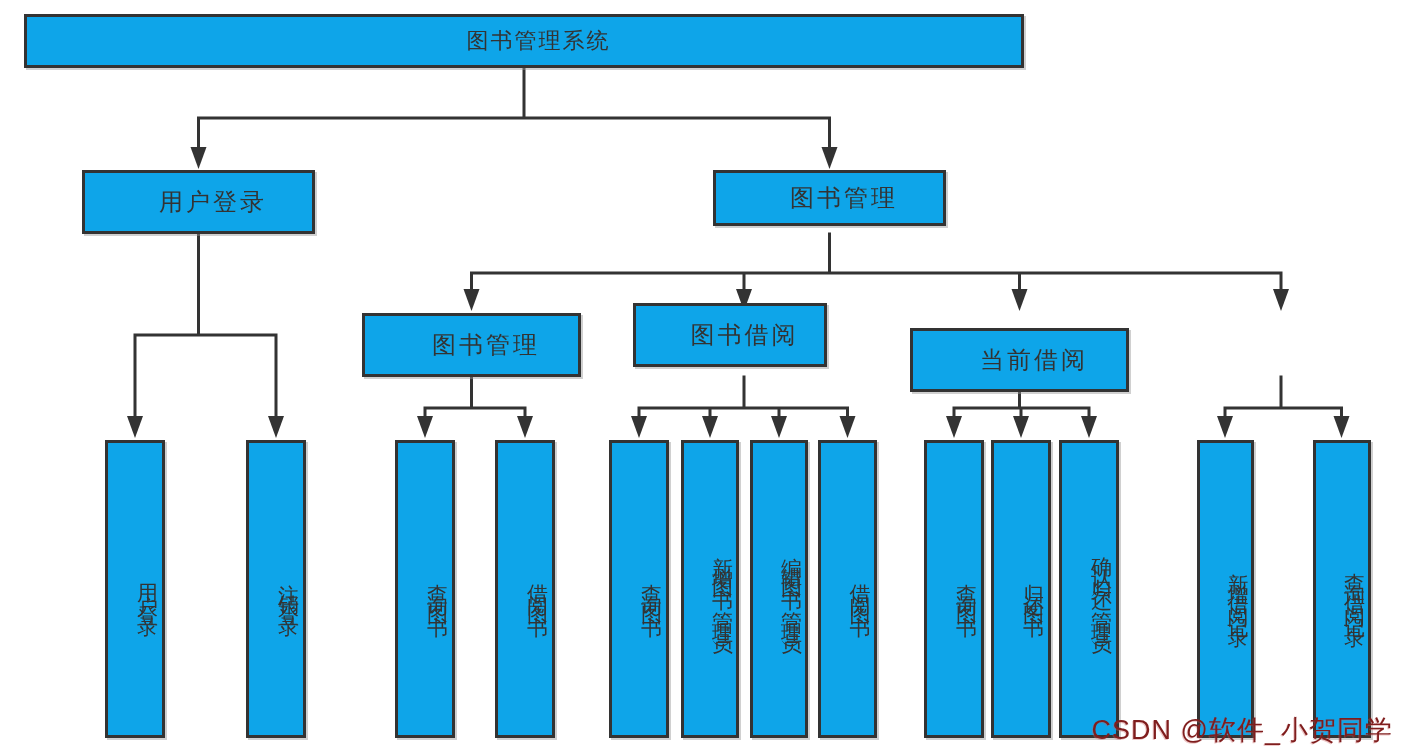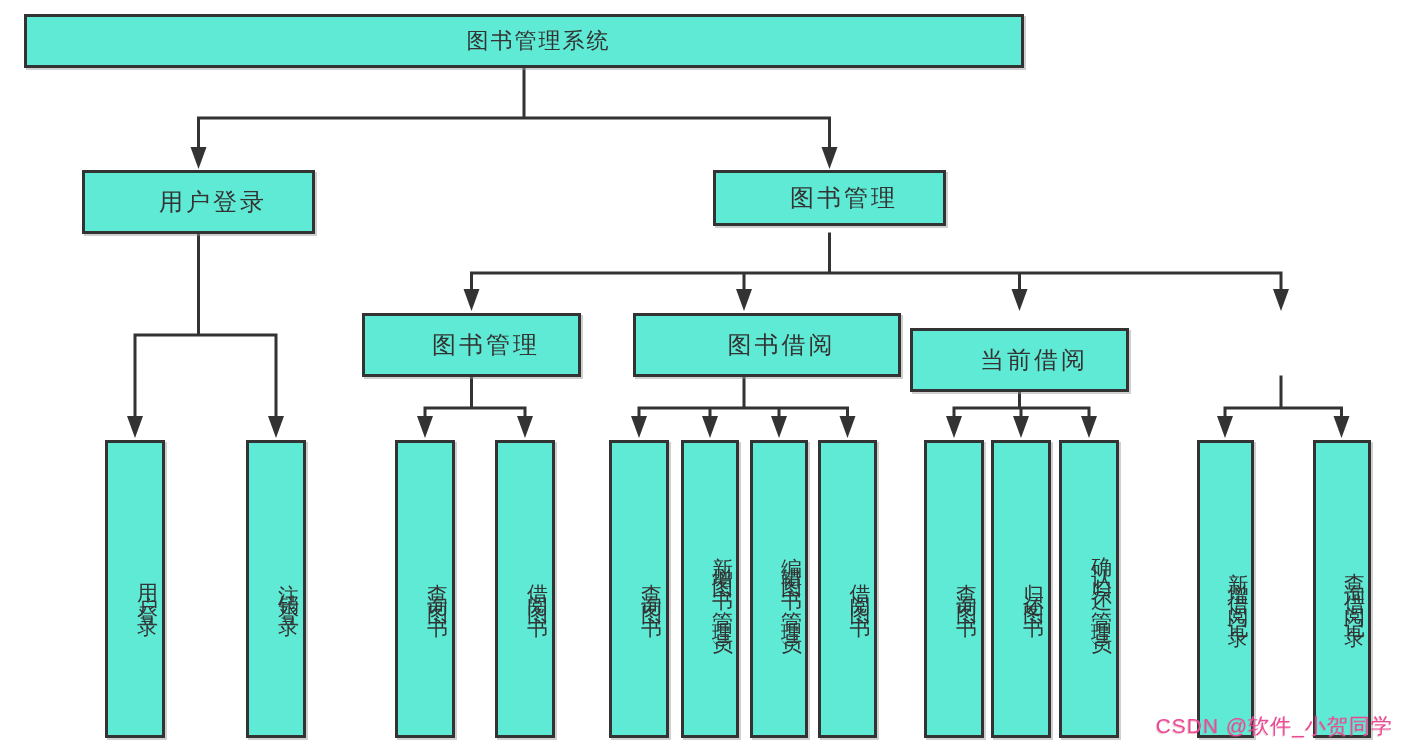--- a/index.html
+++ b/index.html
@@ -12,21 +12,21 @@
     color: #333333;
     overflow: hidden;
   }
   #wires {
     position: absolute;
     left: 0; top: 0;
     pointer-events: none;
   }
   .node {
     position: absolute;
-    background: #5eead4;
+    background: #0ea5e9;
     border: 3px solid #333333;
     box-sizing: border-box;
     display: flex;
     align-items: center;
     justify-content: center;
     box-shadow: 2px 2px 0 rgba(150,150,150,0.45);
     padding-left: 26px;
   }
   .hbox span {
     font-size: 24px;
@@ -42,23 +42,23 @@
     writing-mode: vertical-rl;
     text-orientation: mixed;
     font-size: 21px;
     letter-spacing: 11px;
     line-height: 1;
   }
   #watermark {
     position: absolute;
     right: 12px;
     top: 712px;
-    font-size: 21px;
+    font-size: 27px;
     letter-spacing: 1px;
-    color: #ec4899;
+    color: #7f1d1d;
     text-shadow: -1px 1px 0 rgba(205,95,95,0.35);
     white-space: nowrap;
   }
 </style>
 </head>
 <body>
 
 <div id="canvas">
 
   <svg id="wires" width="1405" height="747" viewBox="0 0 1405 747">
@@ -121,21 +121,21 @@
   <div class="node hbox" style="left:82px;top:170px;width:233px;height:64px">
     <span>用户登录</span>
   </div>
   <div class="node hbox" style="left:713px;top:170px;width:233px;height:56px">
     <span>图书管理</span>
   </div>
 
   <div class="node hbox" style="left:362px;top:313px;width:219px;height:64px">
     <span>图书管理</span>
   </div>
-  <div class="node hbox" style="left:633px;top:313px;width:268px;height:64px">
+  <div class="node hbox" style="left:633px;top:303px;width:194px;height:64px">
     <span>图书借阅</span>
   </div>
   <div class="node hbox" style="left:910px;top:328px;width:219px;height:64px">
     <span>当前借阅</span>
   </div>
 
   <div class="node vbox" style="left:105px;top:440px;width:60px;height:298px">
     <span>用户登录</span>
   </div>
   <div class="node vbox" style="left:246px;top:440px;width:60px;height:298px">

